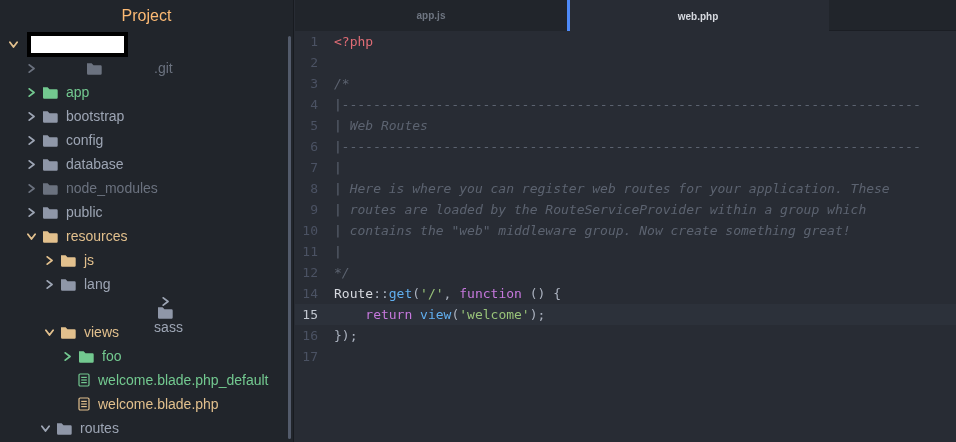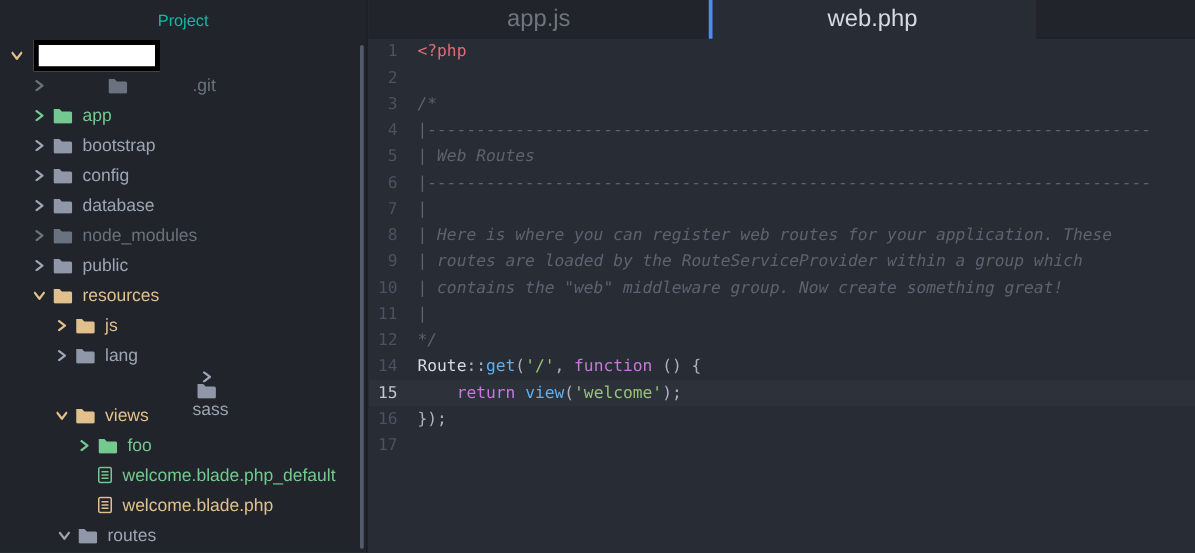--- a/index.html
+++ b/index.html
@@ -11,21 +11,21 @@
   }
 
   
   .sidebar {
     position:absolute; left:0; top:0; width:294px; height:442px;
     background:#21252b; border-right:1px solid #181b20;
     overflow:hidden;
   }
   .sidebar-header {
     height:32px; display:flex; align-items:center; justify-content:center;
-    color:#14b8a6; font-size:13px;
+    color:#fdba74; font-size:16px;
   }
   .tree { position:relative; }
   .tree-row {
     height:24px; display:flex; align-items:center;
     font-size:14px; cursor:default; white-space:nowrap;
   }
   .tree-row .chev {
     width:10px; height:10px; display:flex; align-items:center; justify-content:center;
     flex:0 0 10px; margin-right:6px;
   }
@@ -52,21 +52,21 @@
 
   
   .main { position:absolute; left:295px; top:0; right:0; bottom:0; }
 
   .tab-bar {
     height:31px; display:flex; background:#21252b;
     border-bottom:1px solid #1b1e24; position:relative;
   }
   .tab {
     display:flex; align-items:center; justify-content:center;
-    font-size:19px; height:31px; position:relative;
+    font-size:10px; height:31px; position:relative;font-weight:bold;
   }
   .tab.inactive { width:272px; color:#6e7581; background:#21252b; }
   .tab.active {
     width:262px; color:#d7dae0; background:#282c34;
     height:32px; 
   }
   .tab-accent {
     position:absolute; left:0; top:0; width:3px; height:32px;
     background:#4e8af7;
   }
@@ -301,21 +301,21 @@
             <g fill="none" stroke="currentColor" stroke-width="1.2">
               <rect x="1" y="1" width="10" height="12" rx="1.2"></rect>
               <line x1="3.2" y1="4.4" x2="8.8" y2="4.4"></line>
               <line x1="3.2" y1="7" x2="8.8" y2="7"></line>
               <line x1="3.2" y1="9.6" x2="8.8" y2="9.6"></line>
             </g>
           </svg>
         </span>
         <span>welcome.blade.php</span>
       </div>
-      <div class="tree-row st-default" style="padding-left: 10px; margin-left: 36px;">
+      <div class="tree-row st-default" style="padding-left: 40px;">
         <span class="chev expanded">
           <svg viewBox="0 0 8 8">
             <polyline points="2,0.8 6.2,4 2,7.2" fill="none" stroke="currentColor" stroke-width="1.6" stroke-linecap="round" stroke-linejoin="round"></polyline>
           </svg>
         </span>
         <span class="icon">
           <svg width="16" height="13" viewBox="0 0 16 13">
             <path fill="currentColor" d="M1 1.2 h4.6 l1.9 2 h7 a1.2 1.2 0 0 1 1.2 1.2 V11.6 a1.2 1.2 0 0 1 -1.2 1.2 H2.2 A1.2 1.2 0 0 1 1 11.6 Z"></path>
           </svg>
         </span>

